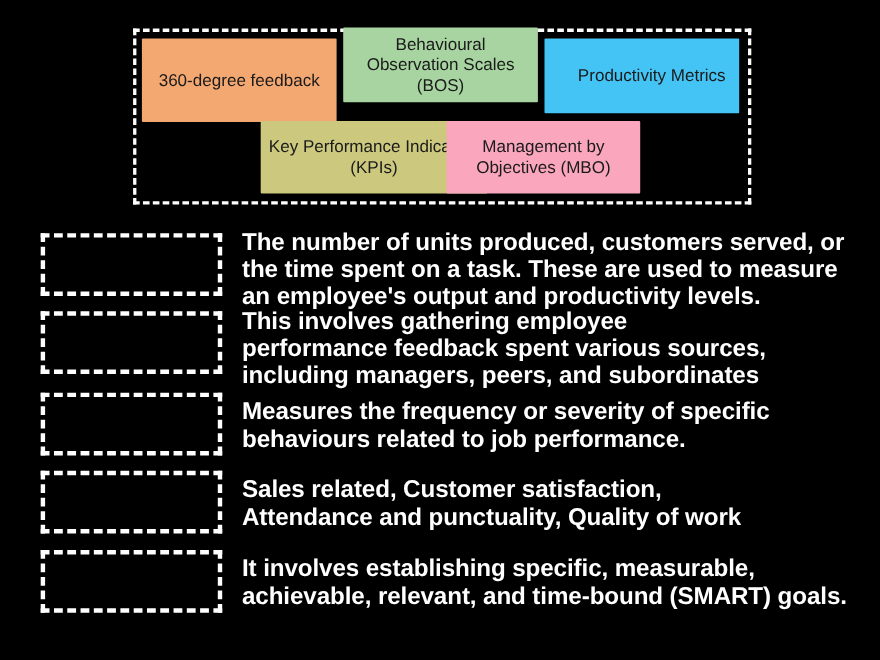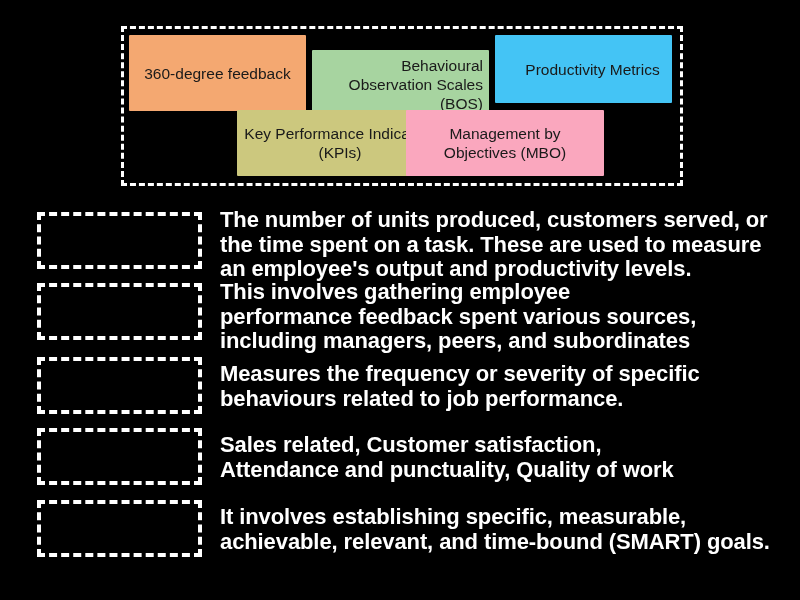--- a/index.html
+++ b/index.html
@@ -40,25 +40,25 @@
     font-weight: 400;
     line-height: 19px;
     padding: 2px 6px;
     border-radius: 1px;
     cursor: move;
     user-select: none;
   }
 
   
   #tile-360    { left: 129px; top: 35px;  width: 177px; height: 76px; }
-  #tile-bos    { left: 312px; top: 50px;  width: 177px; height: 68px; text-align: right; }
+  #tile-bos    { left: 312px; top: 25px;  width: 177px; height: 68px; }
   #tile-prod   { left: 495px; top: 35px;  width: 177px; height: 68px; padding-left: 24px; }
   
   #tile-kpi    { left: 222px; top: 110px; width: 206px; height: 66px; margin-left: 15px; }
-  #tile-mbo    { left: 406px; top: 110px; width: 198px; height: 66px; }
+  #tile-mbo    { left: 406px; top: 110px; width: 176px; height: 66px; }
 
   
   .question-row {
     position: absolute;
     left: 0;
     width: 800px;
   }
 
   .drop-zone {
     position: absolute;

